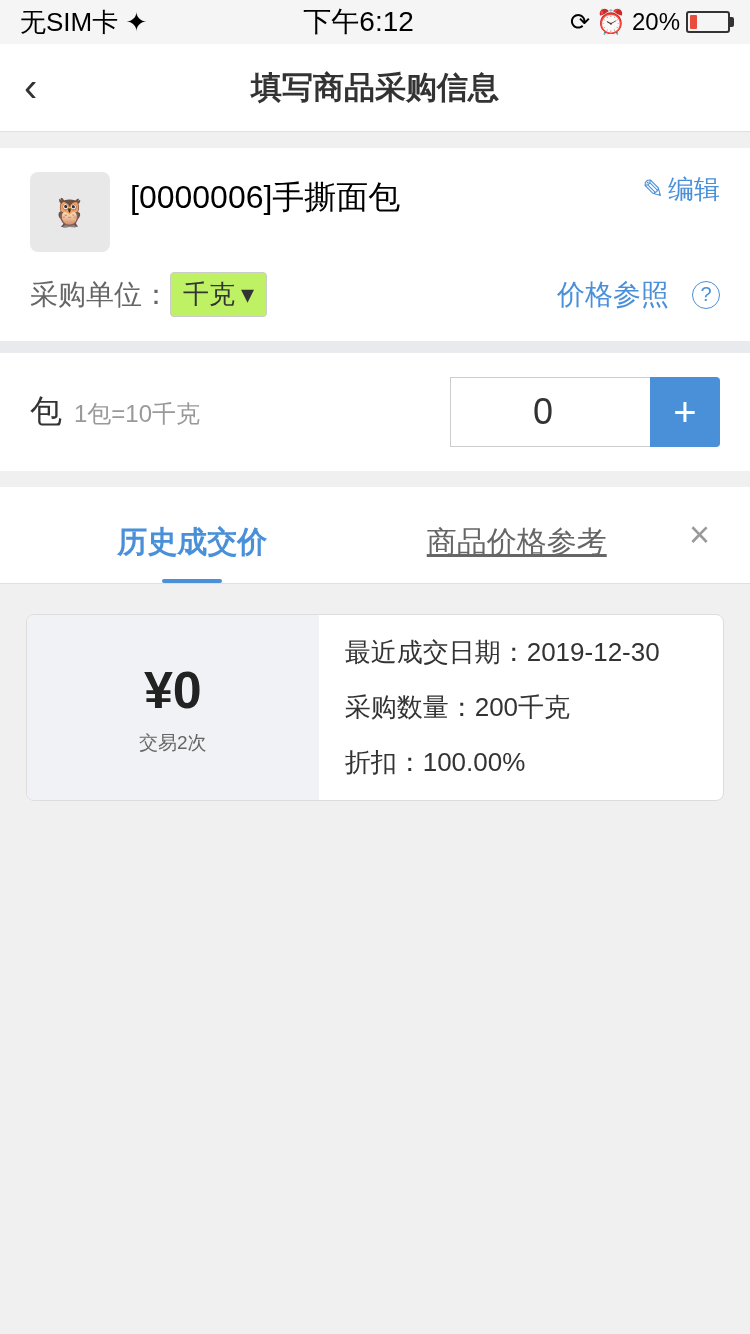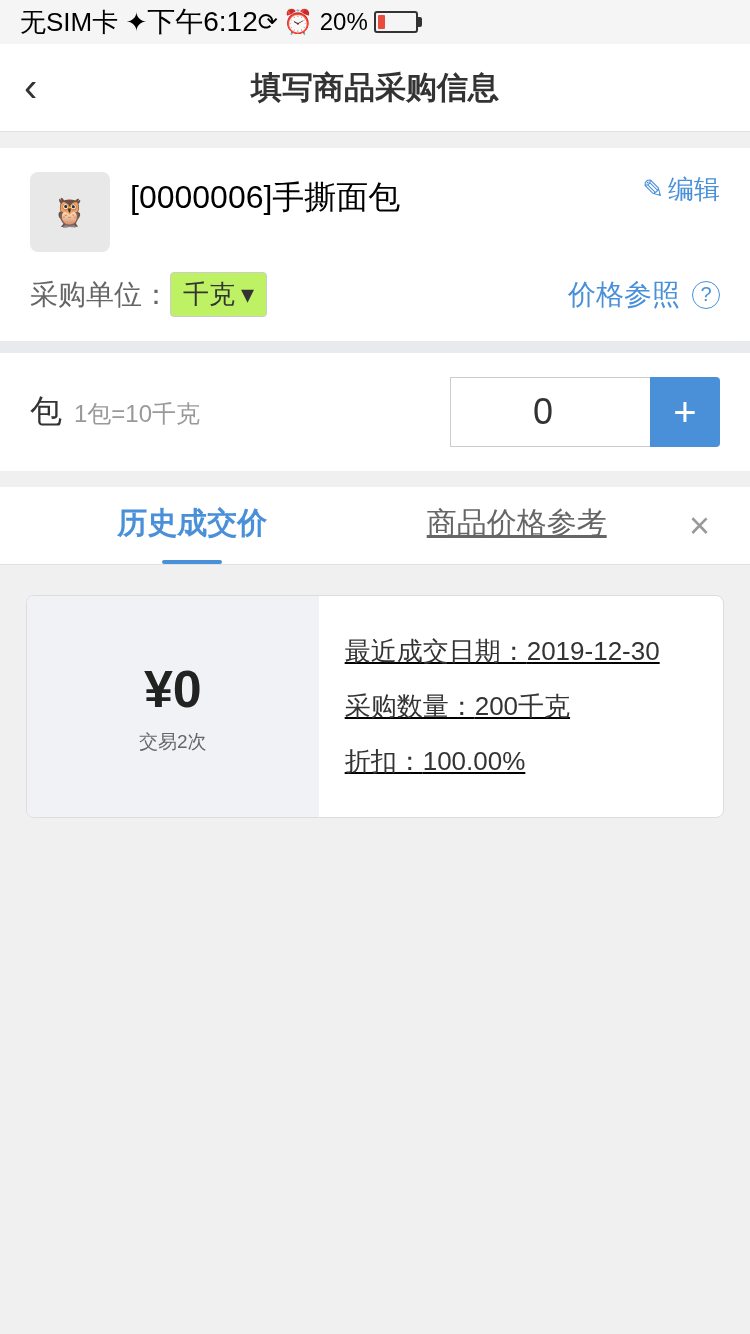--- a/index.html
+++ b/index.html
@@ -12,20 +12,21 @@
       overflow-x: hidden;
     }
 
     
     .status-bar {
       width: 750px;
       height: 44px;
       background: #f5f5f5;
       display: flex;
       align-items: center;
+      justify-content: space-between;
       padding: 0 20px;
       font-size: 26px;
       font-weight: 500;
     }
     .status-left { display: flex; align-items: center; gap: 8px; }
     .status-center { font-size: 28px; font-weight: 400; }
     .status-right { display: flex; align-items: center; gap: 6px; font-size: 24px; }
     .battery-icon {
       width: 44px;
       height: 22px;
@@ -143,21 +144,21 @@
       background: #bef264;
       display: flex;
       align-items: center;
       gap: 6px;
     }
     .price-ref {
       font-size: 28px;
       color: #4a90d9;
       display: flex;
       align-items: center;
-      gap: 12px;
+      gap: 23px;
     }
 
     
     .divider-bar {
       height: 12px;
       background: #e8eaed;
     }
 
     
     .quantity-row {
@@ -217,25 +218,24 @@
       display: flex;
       align-items: center;
       padding: 0 30px;
       border-bottom: 1px solid #e0e0e0;
       margin-top: 16px;
       position: relative;
     }
     .tab-item {
       flex: 1;
       text-align: center;
-      padding: 8px 0 20px;
+      padding: 35px 0 20px;
       font-size: 30px;
       cursor: pointer;
       position: relative;
-      margin-top: 8px;
     }
     .tab-item.active {
       color: #4a90d9;
       font-weight: 600;
     }
     .tab-item.inactive {
       color: #666;
       text-decoration: underline;
     }
     .tab-underline {
@@ -278,26 +278,25 @@
       font-weight: 600;
       color: #222;
     }
     .trade-count {
       font-size: 19px;
       color: #666;
       margin-top: 10px;
     }
     .trade-right {
       flex: 1.4;
-      padding: 36px 26px;
+      padding: 18px 26px;
       display: flex;
       flex-direction: column;
       gap: 16px;
       justify-content: center;
-      text-decoration: underline;
     }
     .trade-info-row {
       font-size: 26px;
       color: #333;
       line-height: 1.5;
     }
 
     
     .content-area {
       background: #f0f0f0;

